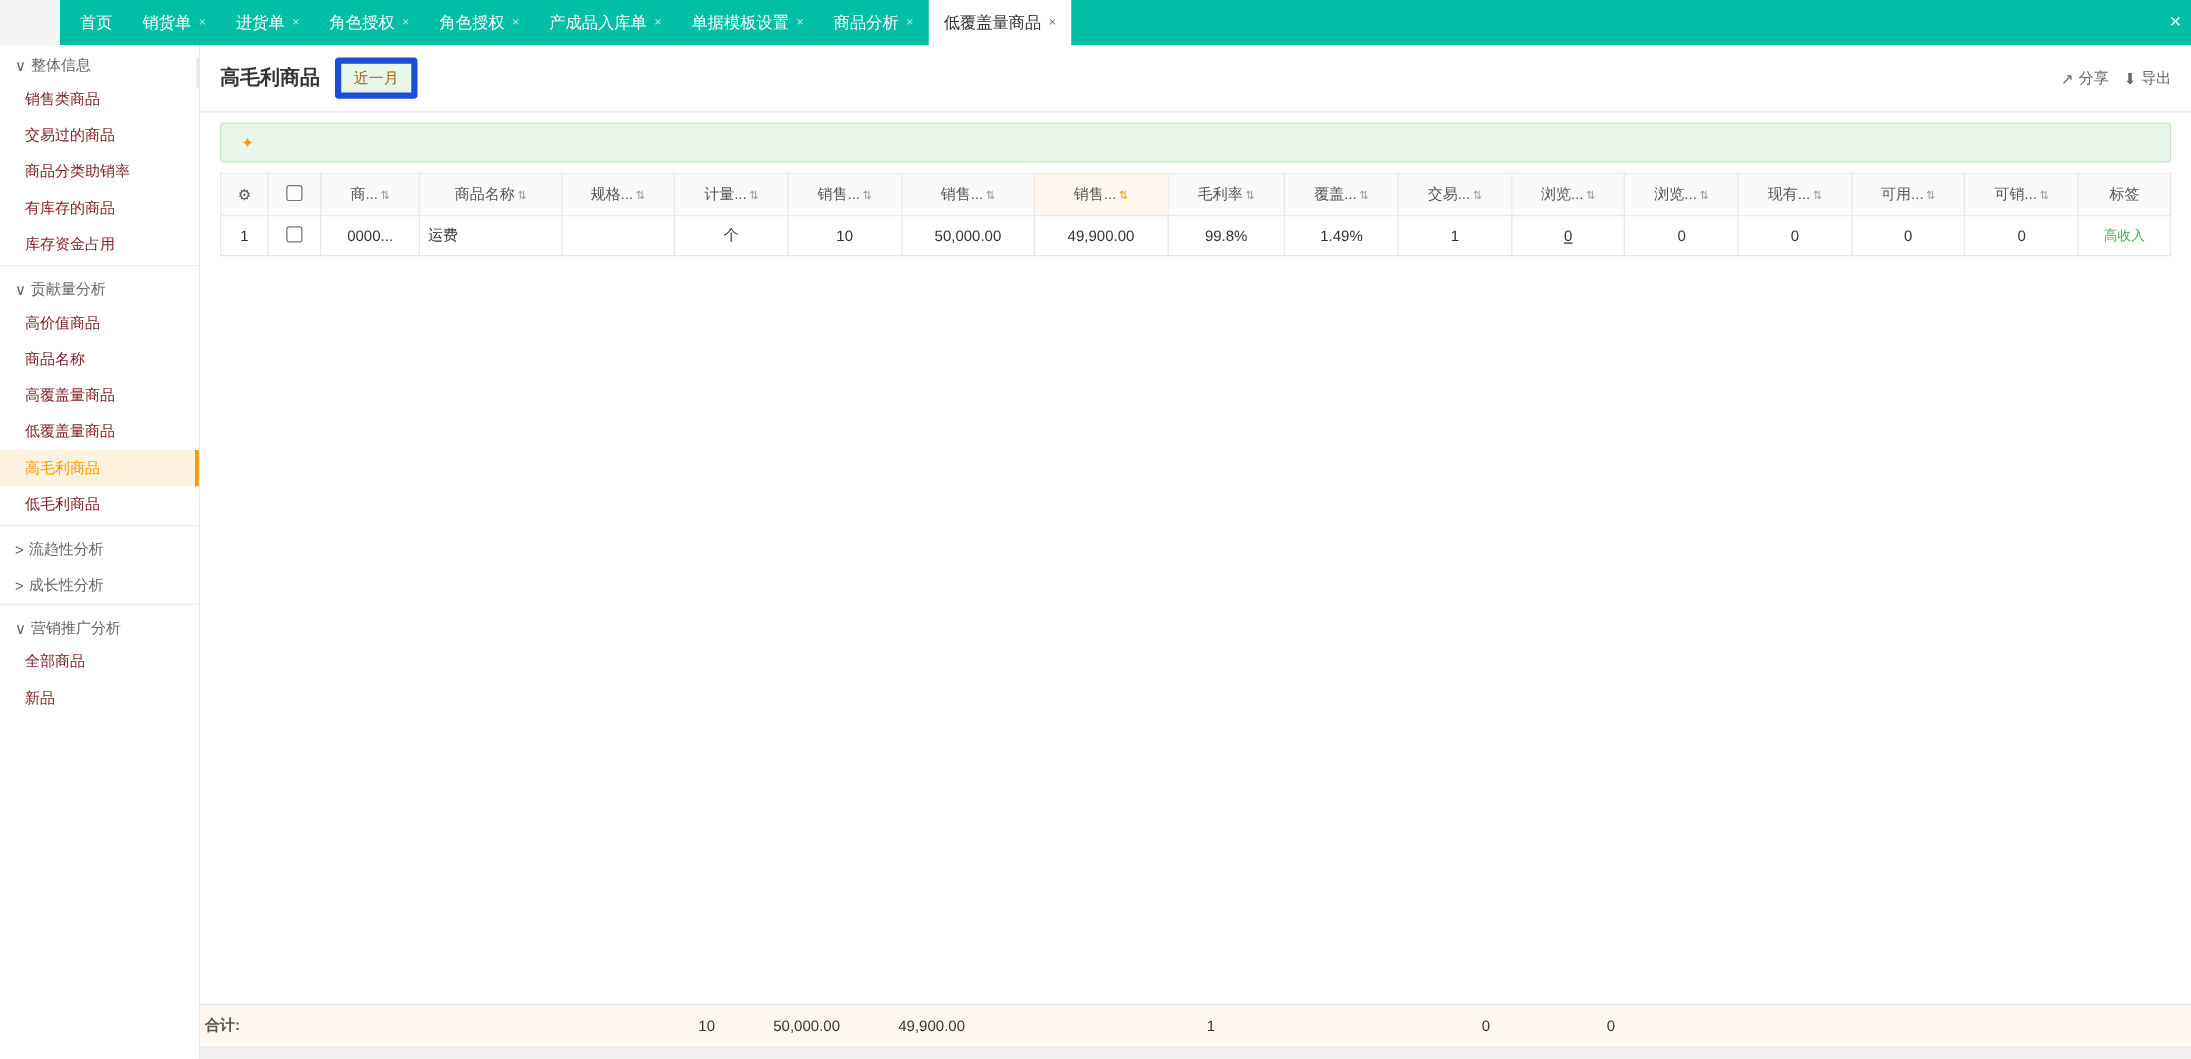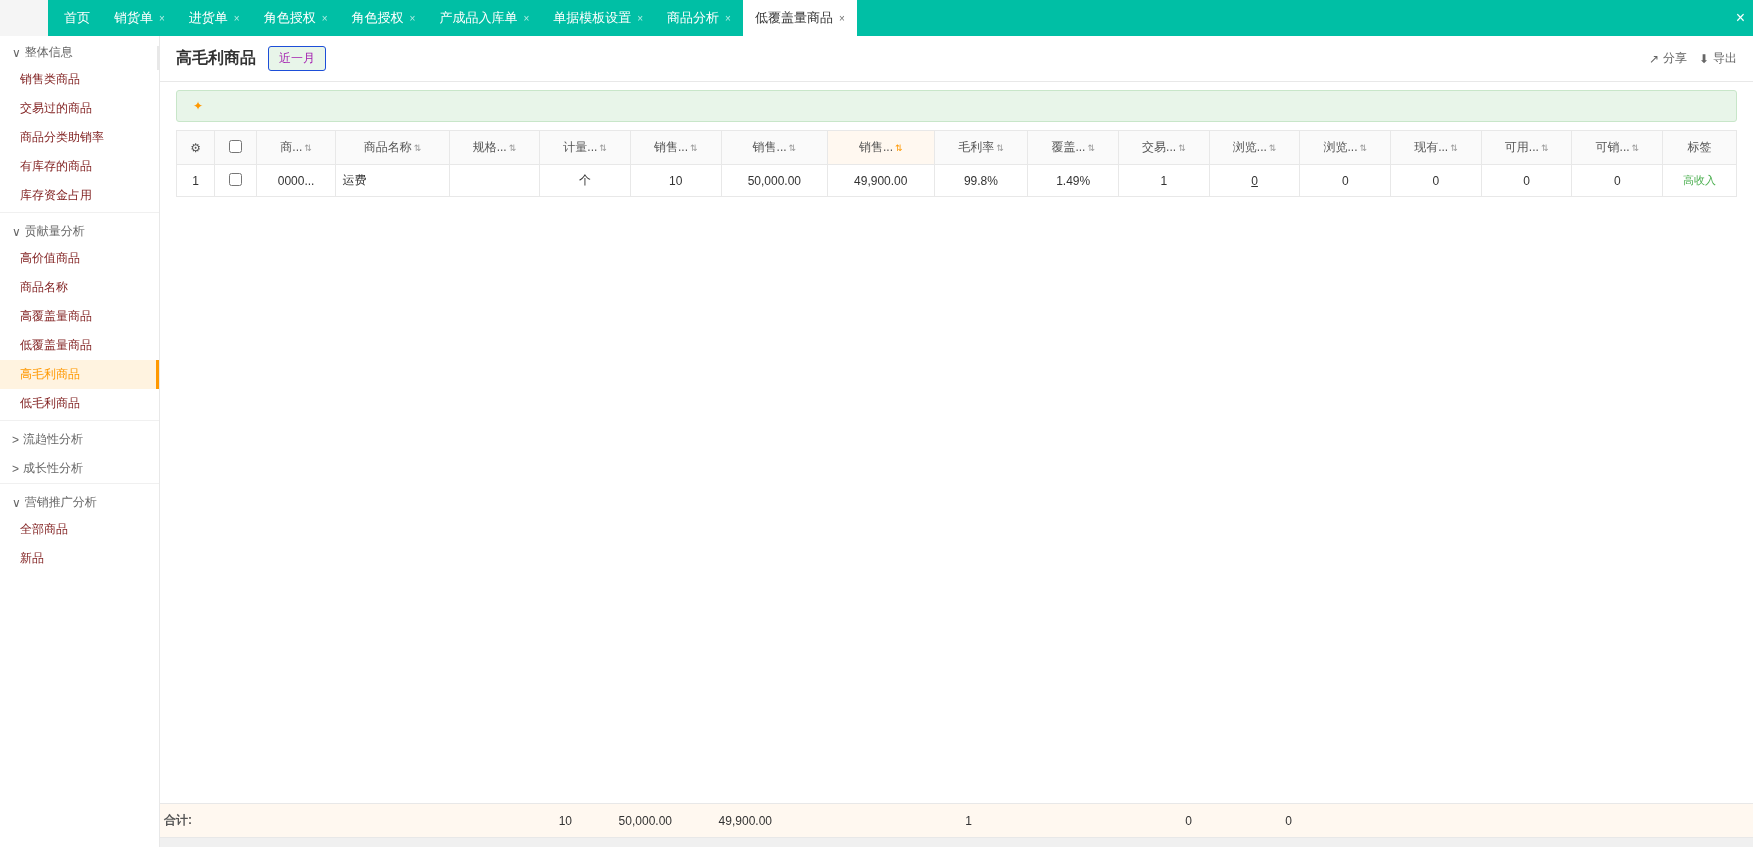--- a/index.html
+++ b/index.html
@@ -117,22 +117,22 @@
       border-bottom: 1px solid #e8e8e8;
       flex-shrink: 0;
     }
     .content-title {
       font-size: 16px;
       font-weight: bold;
       color: #333;
     }
     .filter-btn {
       background: #e8f5e9;
-      color: #a21caf;
-      border: 1px solid #1d4ed8;
+      color: #a16207;
+      border: 5px solid #1d4ed8;
       border-radius: 3px;
       padding: 3px 10px;
       cursor: pointer;
       font-size: 12px;
     }
     .search-box {
       display: flex;
       align-items: center;
       border: 1px solid #ddd;
       border-radius: 3px;

